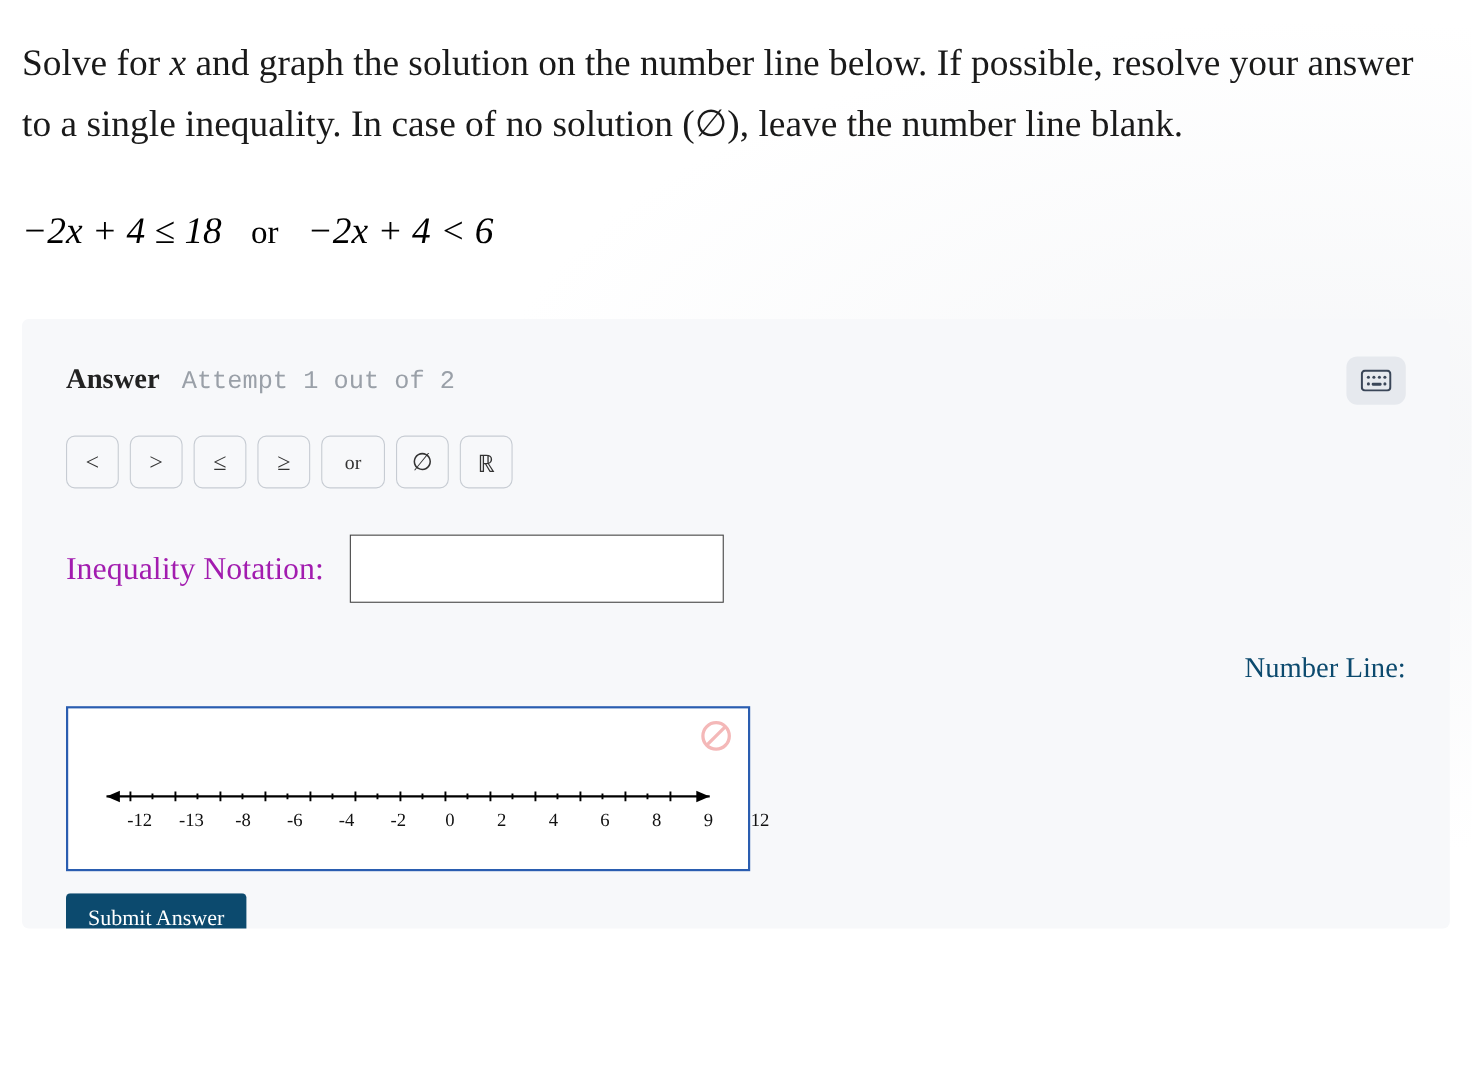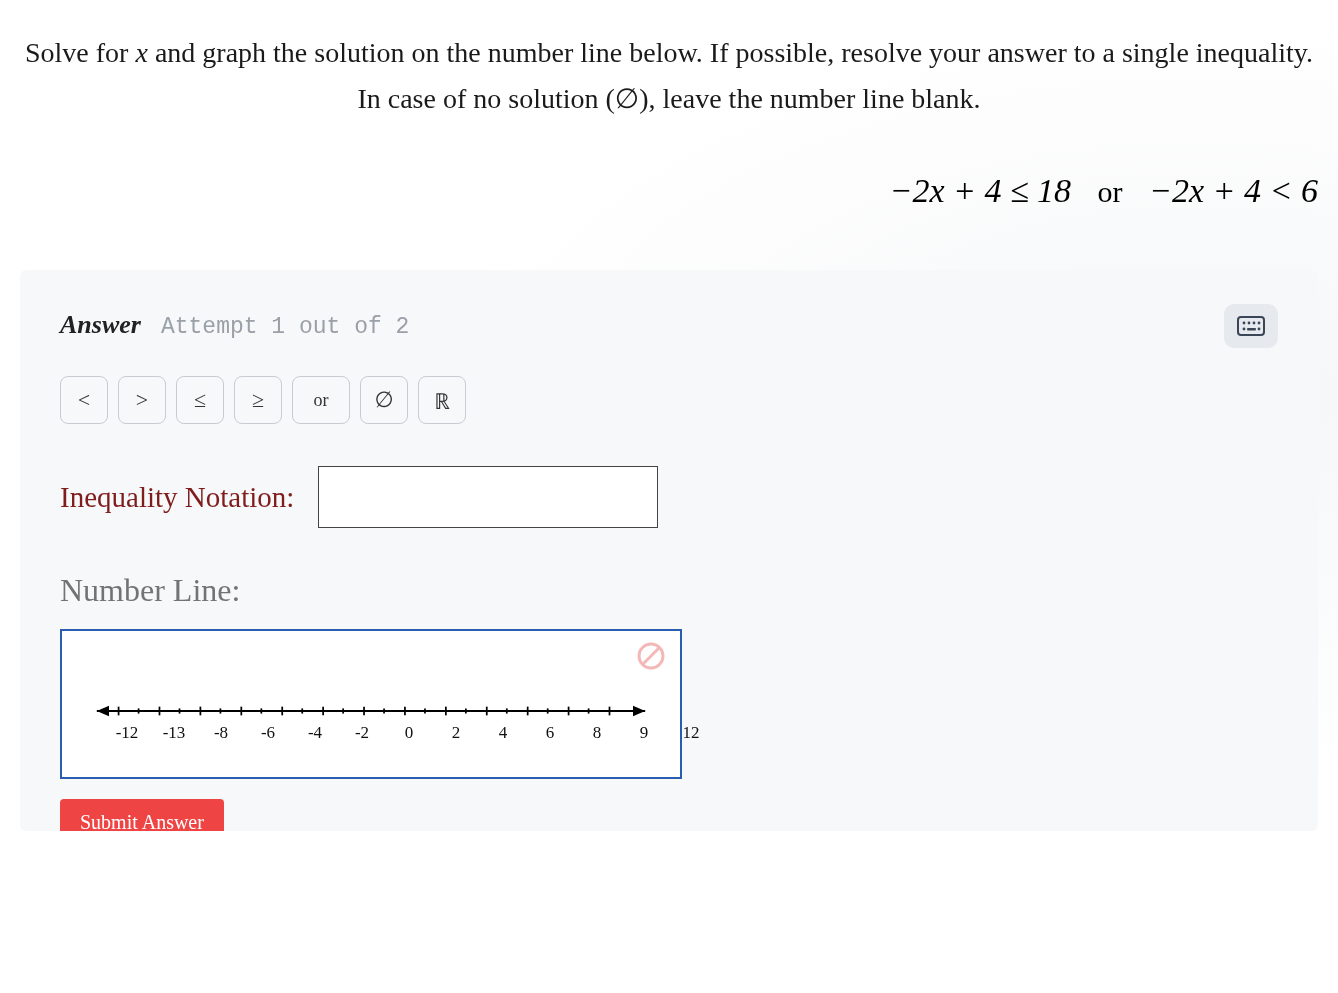--- a/index.html
+++ b/index.html
@@ -11,30 +11,29 @@
     color: #000;
   }
   .page {
     width: 1338px;
     min-height: 993px;
     padding: 30px 20px 0 20px;
     position: relative;
     background: radial-gradient(ellipse at 90% 40%, #f5f6f8 0%, #ffffff 45%);
   }
   .question {
-    font-size: 28px;
+    font-size: 34px;
     line-height: 1.65;
     color: #1a1a1a;
     margin-bottom: 50px;
-    text-align: center;
   }
   .math-italic { font-style: italic; font-family: 'Times New Roman', serif; }
   .inequality-display {
     font-size: 34px;
-    text-align: right;
+    text-align: left;
     font-family: 'Times New Roman', serif;
     margin-bottom: 60px;
   }
   .inequality-display .or-word { font-family: Georgia, serif; padding: 0 18px; font-size: 30px; }
   .answer-panel {
     background: #f7f8fa;
     border-radius: 6px;
     padding: 40px 40px 0 40px;
     position: relative;
   }
@@ -42,21 +41,20 @@
     display: flex;
     align-items: baseline;
     gap: 20px;
     margin-bottom: 36px;
   }
   .answer-label {
     font-family: Georgia, serif;
     font-weight: bold;
     font-size: 26px;
     color: #222;
-    font-style: italic;
   }
   .attempt {
     font-family: Liberation Mono, monospace;
     font-size: 23px;
     color: #9aa0a8;
   }
   .keypad-btn {
     position: absolute;
     right: 40px;
     top: 34px;
@@ -91,36 +89,37 @@
   .sym-btn.wide { width: 58px; font-size: 18px; font-family: Georgia, serif; }
   .notation-row {
     display: flex;
     align-items: center;
     gap: 24px;
     margin-bottom: 44px;
   }
   .notation-label {
     font-family: Georgia, serif;
     font-size: 29px;
-    color: #7f1d1d;
+    color: #a21caf;
   }
   .notation-input {
     width: 340px;
     height: 62px;
     border: 1.5px solid #444;
     background: #fff;
     font-size: 24px;
     padding: 0 10px;
     font-family: 'Times New Roman', serif;
   }
   .numline-label {
     font-family: Georgia, serif;
-    font-size: 32px;
-    color: #737373;
+    font-size: 26px;
+    color: #0c4a6e;
     margin-bottom: 20px;
+    text-align: right;
   }
   .numline-box {
     width: 622px;
     height: 150px;
     border: 2px solid #2a5db0;
     background: #fff;
     position: relative;
     margin-bottom: 20px;
   }
   .clear-badge {
@@ -155,21 +154,21 @@
   .hint {
     position: absolute;
     bottom: 8px;
     width: 100%;
     text-align: center;
     font-family: Georgia, serif;
     font-size: 18px;
     color: #7d838c;
   }
   .submit-btn {
-    background: #ef4444;
+    background: #0c4a6e;
     color: #fff;
     font-family: Georgia, serif;
     font-size: 20px;
     padding: 12px 20px;
     border: none;
     border-radius: 4px;
     cursor: pointer;
   }
   .submit-wrap { height: 32px; overflow: hidden; }
 </style>

